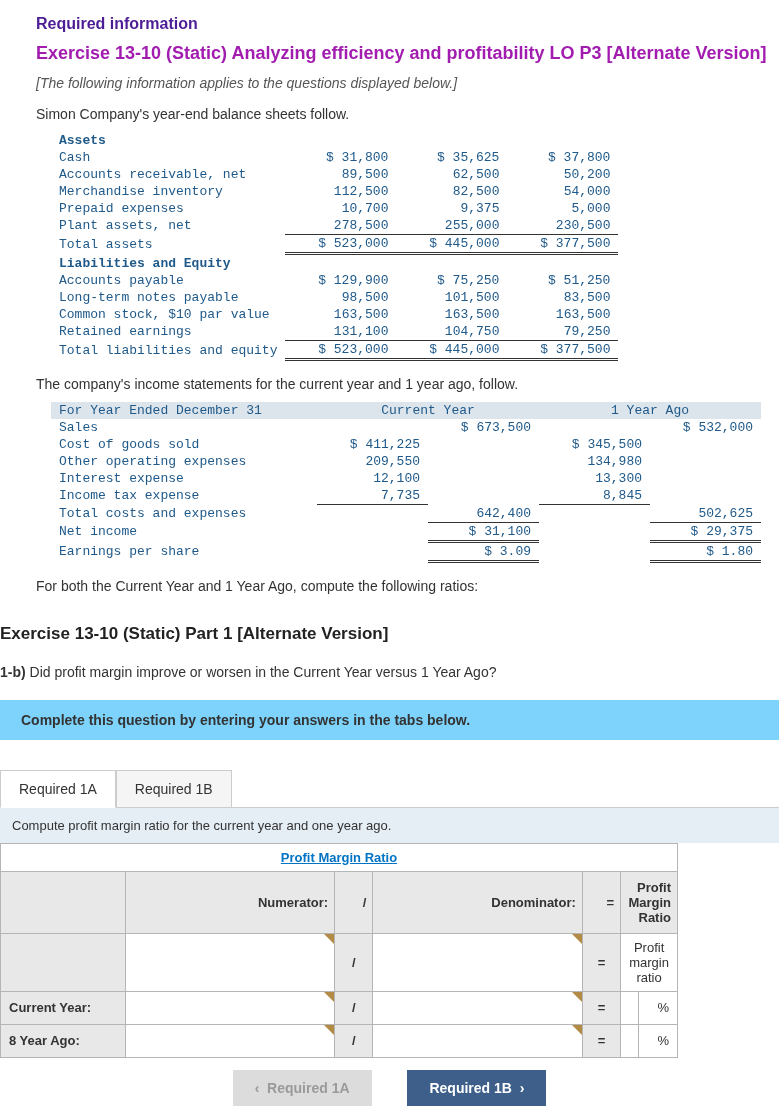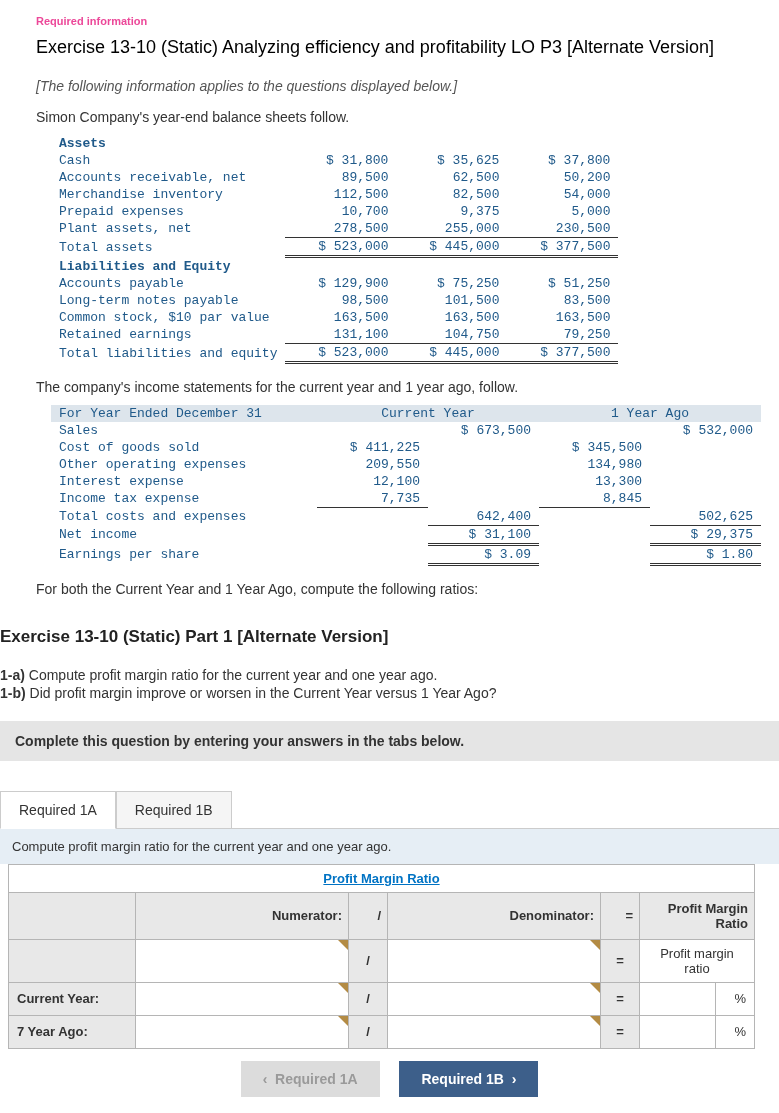--- a/index.html
+++ b/index.html
@@ -1,48 +1,48 @@
 <!DOCTYPE html>
 <html><head>
 <meta charset="utf-8">
 <style>
   body { margin:0; font-family: Arial, Helvetica, sans-serif; font-size:14px; color:#333; background:#fff; width:779px; }
   .pad { padding:0 0 0 36px; }
-  .req-info { color:#ec4899; font-weight:bold; font-size:11px; margin:15px 0 10px; }
-  .title { font-weight:normal; font-size:18px; color:#000000; margin-bottom:20px; }
+  .req-info { color:#4c1d95; font-weight:bold; font-size:16px; margin:15px 0 10px; }
+  .title { font-weight:bold; font-size:18px; color:#a21caf; margin-bottom:11px; }
   .italic-note { font-style:italic; color:#555; margin-bottom:15px; }
   .body-text { margin:15px 0 10px; color:#333; }
   table.fin { border-collapse:collapse; font-family:"Courier New",monospace; font-size:13px; color:#205a8a; margin-left:15px; }
   table.fin td { padding:1px 8px; white-space:pre; }
   table.fin .num { text-align:right; min-width:95px; }
   .section-row td { color:#205a8a; font-family:"Courier New",monospace; font-weight:bold; }
   .hdr-row td { background:#dde5ec; }
   .bb { border-bottom:1px solid #333; }
   .bdbl { border-top:1px solid #333; border-bottom:3px double #333; }
   .part-title { font-weight:bold; font-size:17px; color:#222; margin:30px 0 20px; }
   .qtext { margin:2px 0; }
   .qtext b { font-weight:bold; }
-  .ans-box { background:#e5e5e5; padding:12px 15px; margin:20px 0 0 0; font-weight:bold; }
+  .ans-box { background:#7dd3fc; padding:12px 21px; margin:20px 0 0 0; font-weight:bold; }
   .tabs { display:flex; margin-top:30px; border-bottom:1px solid #ccc; }
   .tab { padding:10px 18px; font-size:14px; border:1px solid #ccc; background:#f5f5f5; cursor:pointer; margin-bottom:-1px; }
   .tab.active { background:#fff; border-bottom:1px solid #fff; }
   .tab-instr { background:#e6eef5; padding:10px 12px; font-size:13px; color:#333; }
-  table.answer { border-collapse:collapse; width:747px;margin-left:8px; }
+  table.answer { border-collapse:collapse; width:678px; }
   table.answer th, table.answer td { border:1px solid #b5b5b5; font-size:13px; }
   .ans-title-row th { background:#fff; color:#0073c4; font-weight:bold; text-decoration:underline; padding:6px; text-align:center; }
   .ans-hdr th { background:#e8e8e8; font-weight:bold; padding:8px 6px; text-align:right; }
   .row-lbl { background:#e8e8e8; font-weight:bold; padding:8px 8px; width:110px; }
   .inp-cell { background:#fff; position:relative; height:30px; }
   .inp-cell .tri { position:absolute; right:0; top:0; width:0; height:0; border-top:10px solid #b38b44; border-left:10px solid transparent; }
   .eq-cell { background:#e8e8e8; text-align:center; width:26px; font-weight:bold; }
   .slash-cell { text-align:center; width:26px; background:#e8e8e8; font-weight:bold; }
   .result-cell { background:#fff; padding:6px 8px; text-align:right; }
   .pct { font-weight:normal; }
   .nav-btns { text-align:center; margin:12px 0 20px; }
-  .nav-btn { display:inline-block; padding:10px 22px; font-size:14px; font-weight:bold; margin:0 8px; border:none; cursor:pointer; }
+  .nav-btn { display:inline-block; padding:10px 22px; font-size:14px; font-weight:bold; margin:0 16px; border:none; cursor:pointer; }
   .nav-prev { background:#dcdcdc; color:#9a9a9a; }
   .nav-next { background:#3d5f8a; color:#fff; }
   .chev { font-weight:bold; }
   .lbl-col { min-width:250px; }
   .w-num { width:200px; }
   .w-den { width:200px; }
   .w-res { width:150px; }
 </style>
 </head>
 <body>
@@ -208,21 +208,20 @@
           <td class="num bdbl">$ 1.80</td>
     </tr>
   </tbody>
     </table>
 
   <div class="body-text">For both the Current Year and 1 Year Ago, compute the following ratios:</div>
 </div>
 
 <div style="padding-left:0;">
   <div class="part-title">Exercise 13-10 (Static) Part 1 [Alternate Version]</div>
-  <div class="qtext"><b>1-a)</b><span> Compute profit margin ratio for the current year and one year ago.</span></div>
   <div class="qtext"><b>1-b)</b><span> Did profit margin improve or worsen in the Current Year versus 1 Year Ago?</span></div>
 
   <div class="ans-box">Complete this question by entering your answers in the tabs below.</div>
 
   <div class="tabs">
     <div class="tab active">Required 1A</div>
     <div class="tab">Required 1B</div>
   </div>
   <div class="tab-instr">Compute profit margin ratio for the current year and one year ago.</div>
 
@@ -258,21 +257,21 @@
           </td>
       <td class="slash-cell">/</td>
       <td class="inp-cell">
             <div class="tri"></div>
           </td>
       <td class="eq-cell">=</td>
       <td class="result-cell"></td>
       <td class="result-cell pct" style="width:22px">%</td>
     </tr>
     <tr>
-      <td class="row-lbl">7 Year Ago:</td>
+      <td class="row-lbl">8 Year Ago:</td>
       <td class="inp-cell">
             <div class="tri"></div>
           </td>
       <td class="slash-cell">/</td>
       <td class="inp-cell">
             <div class="tri"></div>
           </td>
       <td class="eq-cell">=</td>
       <td class="result-cell"></td>
       <td class="result-cell pct" style="width:22px">%</td>

